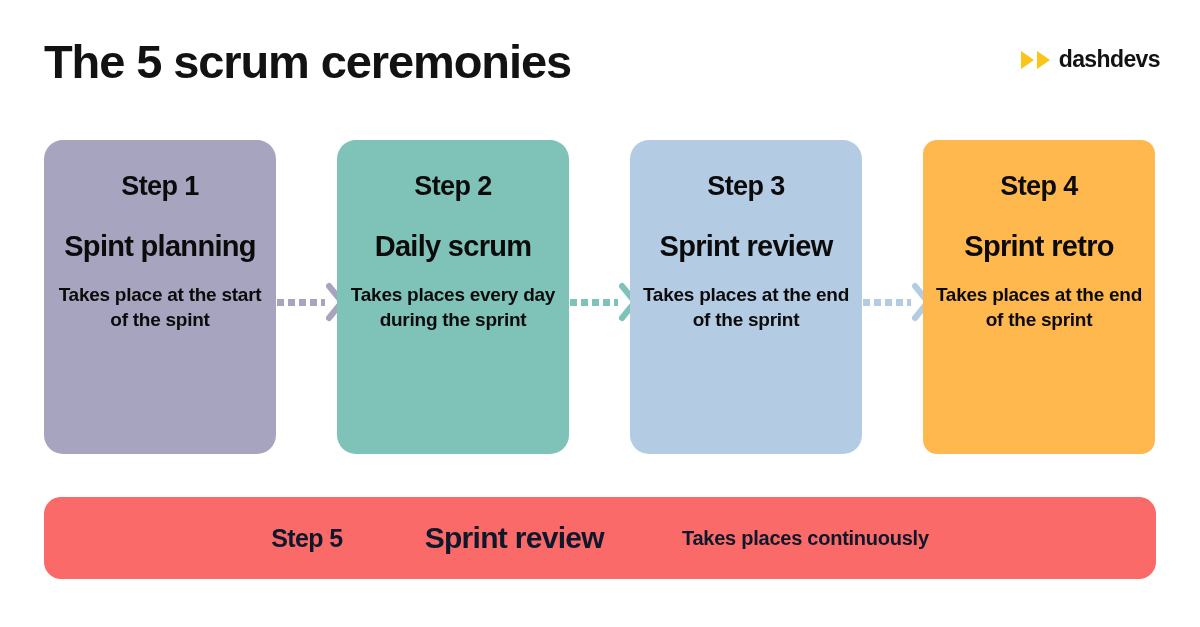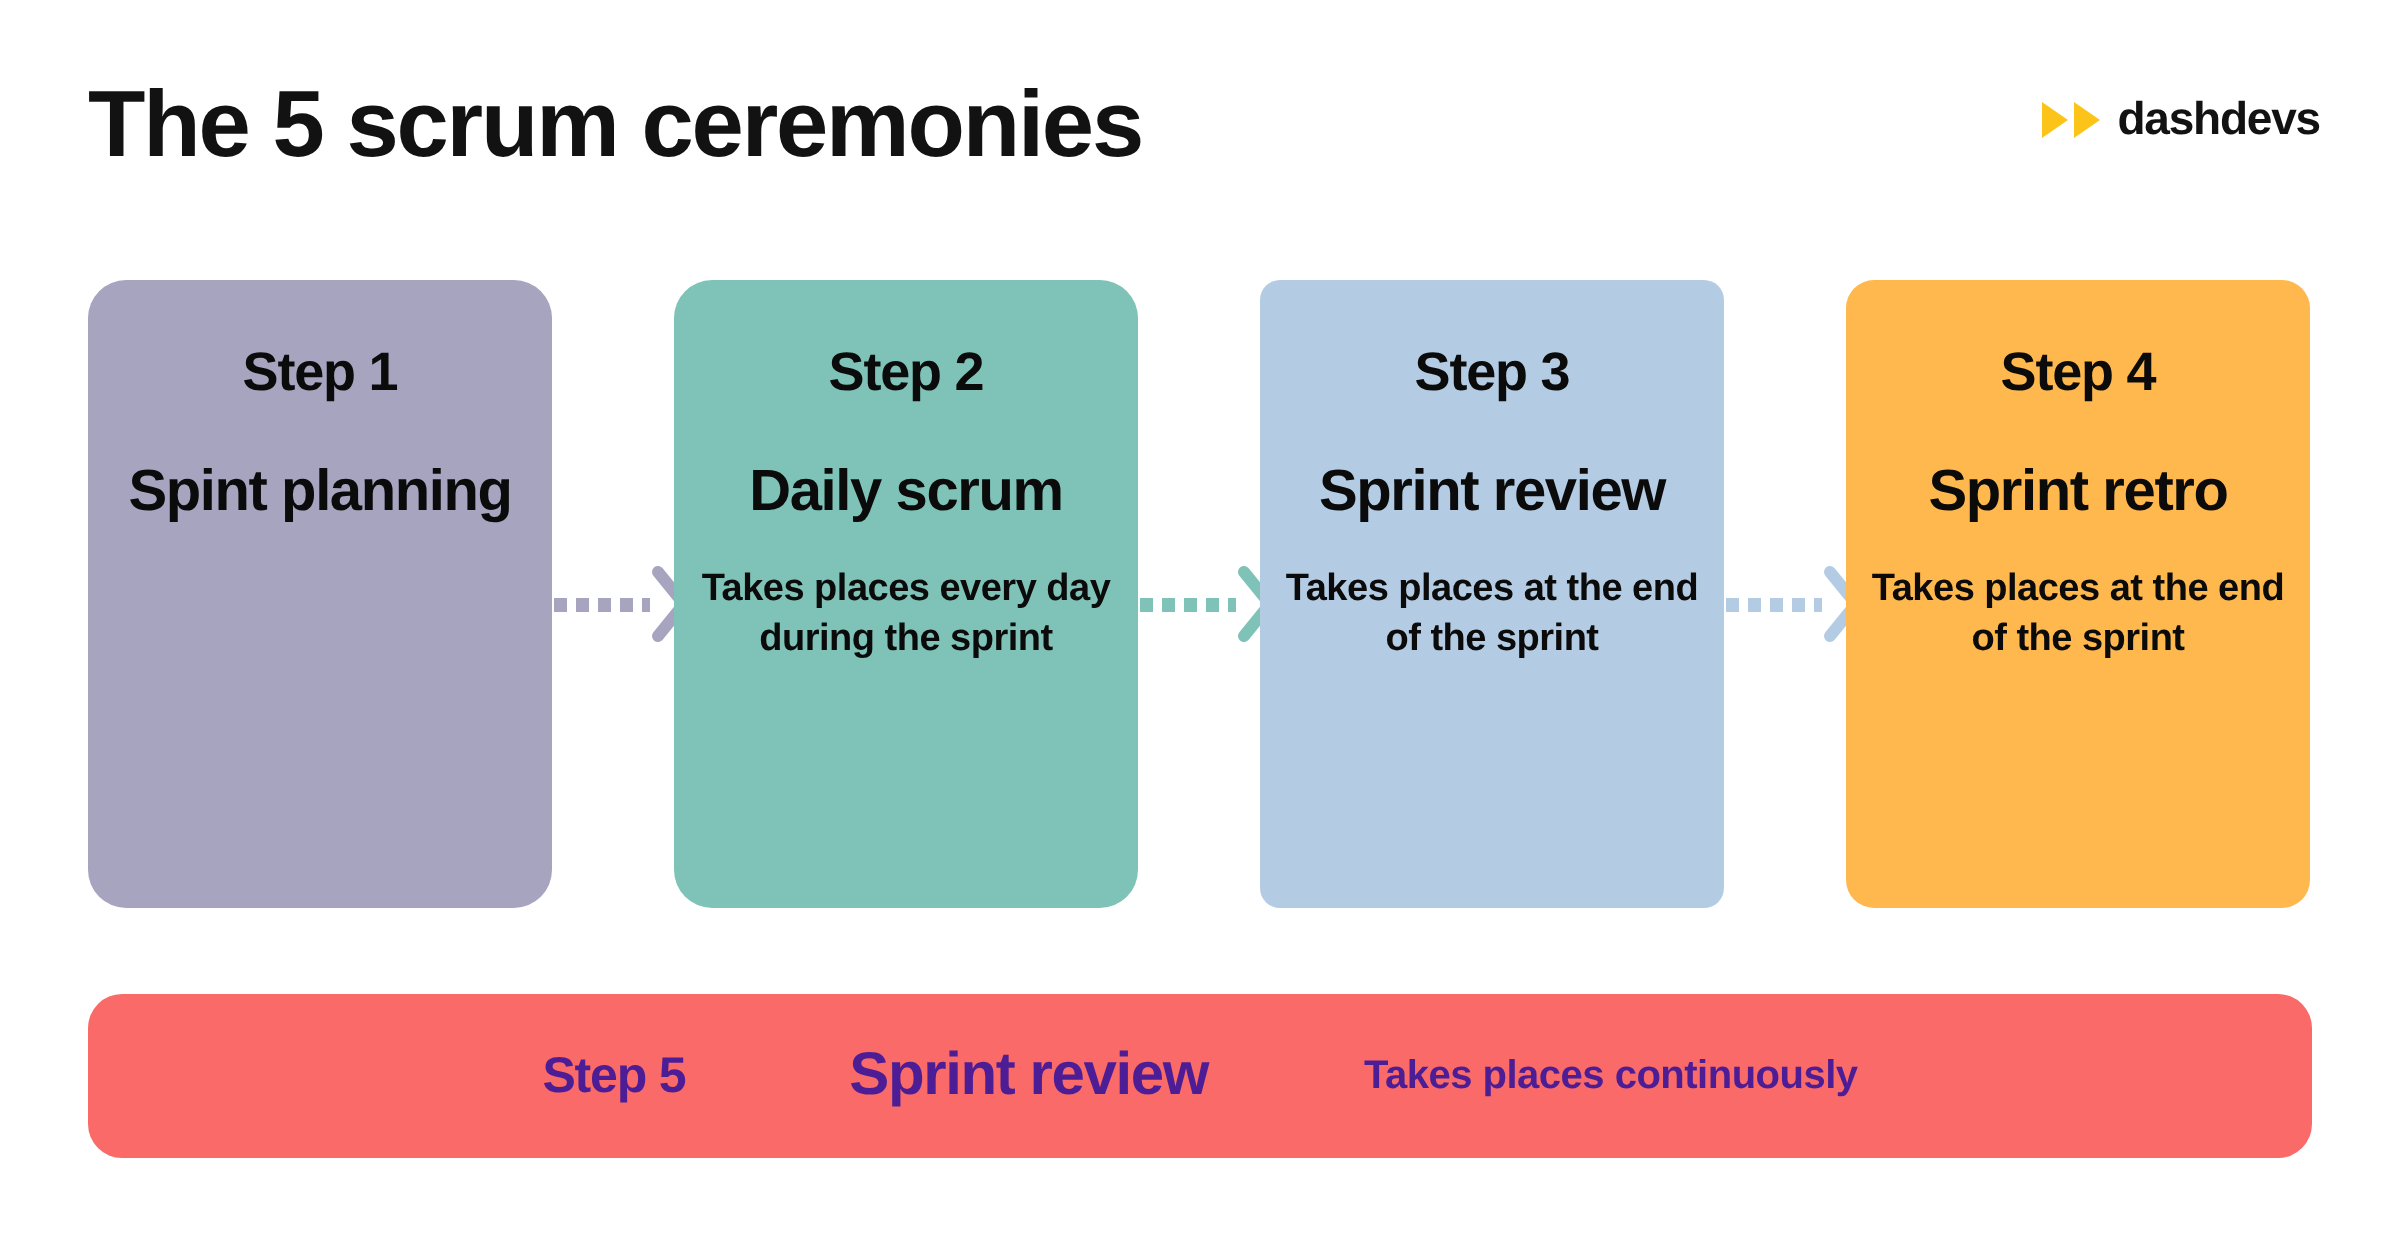--- a/index.html
+++ b/index.html
@@ -151,21 +151,21 @@
   #step5-bar {
     position: absolute;
     left: 44px;
     top: 497px;
     width: 1112px;
     height: 82px;
     border-radius: 17px;
     display: flex;
     align-items: center;
     justify-content: center;
-    color: #4c1d95;
+    color: #0f172a;
   }
   #step5-label {
     font-size: 25px;
     font-weight: 800;
     letter-spacing: -0.6px;
   }
   #step5-name {
     margin-left: 82px;
     font-size: 30px;
     font-weight: 800;
@@ -193,20 +193,21 @@
       </span>
       <span id="brand-name">dashdevs</span>
     </div>
   </div>
 
   <div id="steps-row">
 
     <div class="step-card c1" style="background: rgb(167, 164, 192);">
       <div class="step-label">Step 1</div>
       <div class="step-name">Spint planning</div>
+      <div class="step-desc">Takes place at the start of the spint</div>
     </div>
 
     <div class="connector a1" style="color: rgb(167, 164, 192);">
       <span class="conn-dashes">
           <span></span>
         </span>
       <span class="conn-head">
         <svg width="20" height="40" viewBox="0 0 20 40" aria-hidden="true">
           <polyline points="3,4 16,20 3,36" fill="none" stroke="currentColor" stroke-width="6" stroke-linecap="round" stroke-linejoin="round"></polyline>
         </svg>
@@ -223,21 +224,21 @@
       <span class="conn-dashes">
           <span></span>
         </span>
       <span class="conn-head">
         <svg width="20" height="40" viewBox="0 0 20 40" aria-hidden="true">
           <polyline points="3,4 16,20 3,36" fill="none" stroke="currentColor" stroke-width="6" stroke-linecap="round" stroke-linejoin="round"></polyline>
         </svg>
       </span>
     </div>
 
-    <div class="step-card c3" style="background: rgb(180, 204, 227); border-radius: 10px;">
+    <div class="step-card c3" style="background: rgb(180, 204, 227);">
       <div class="step-label">Step 3</div>
       <div class="step-name">Sprint review</div>
       <div class="step-desc">Takes places at the end of the sprint</div>
     </div>
 
     <div class="connector a3" style="color: rgb(180, 204, 227);">
       <span class="conn-dashes">
           <span></span>
         </span>
       <span class="conn-head">

